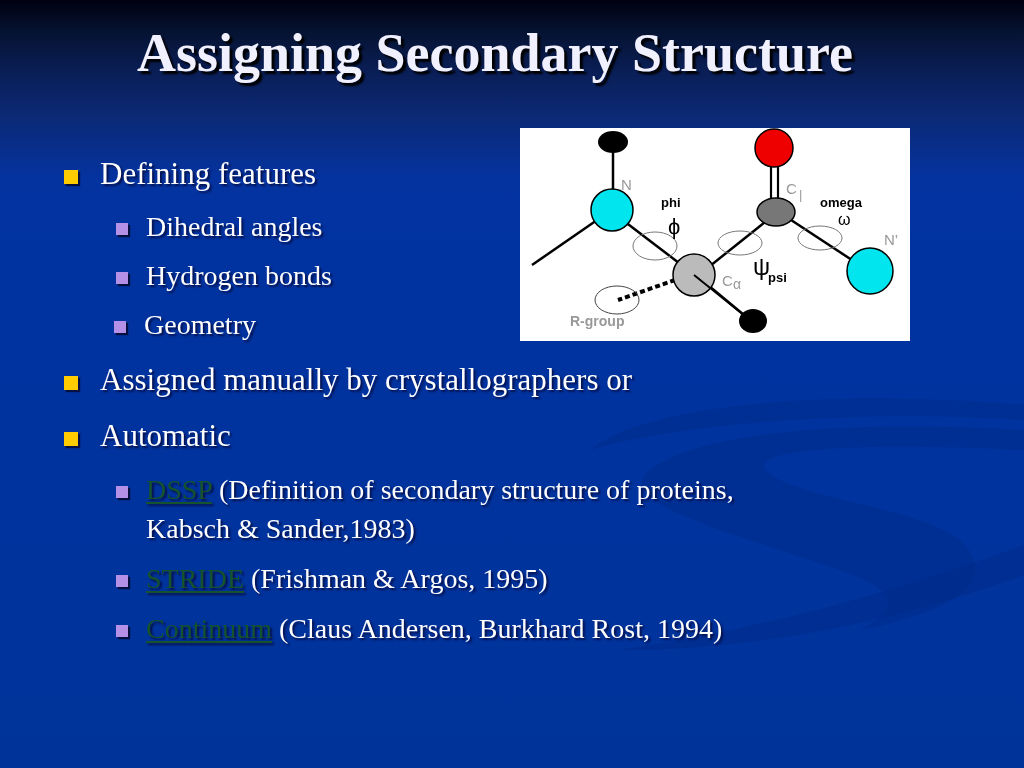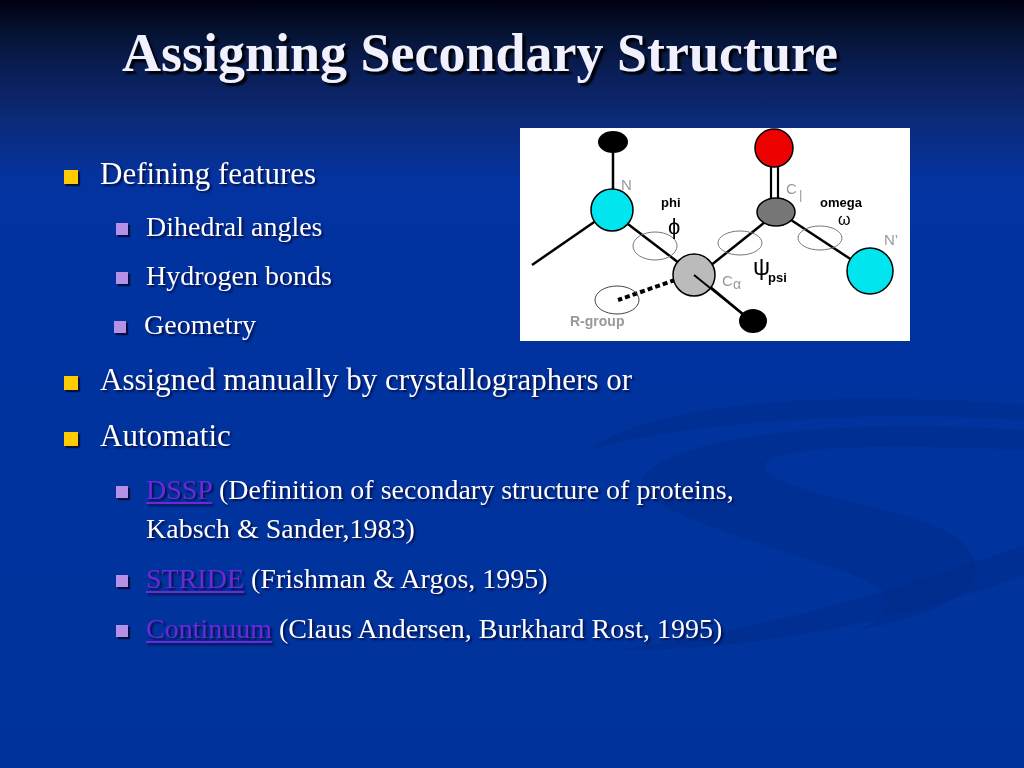--- a/index.html
+++ b/index.html
@@ -7,41 +7,41 @@
       width: 1024px; height: 768px; overflow: hidden; position: relative;
       background: linear-gradient(180deg, #000010 0px, #051230 30px, #0a1e55 70px, #0b2a78 120px, #0433a0 180px, #0033a0 260px, #00339a 768px);
       font-family: "Liberation Serif", "DejaVu Serif", serif;
       color: #ffffff;
     }
     .swoosh {
       position: absolute; left: 0; top: 0; width: 1024px; height: 768px;
       pointer-events: none;
     }
     .title {
-      position: absolute; left: 0; top: 22px; width: 960px; text-align: center;
+      position: absolute; left: 15px; top: 22px; width: 960px; text-align: center;
       font-size: 54px; font-weight: bold; color: #f0f0ff; letter-spacing: 0px;
       text-shadow: 3px 3px 2px #000000;
       white-space: nowrap;
     }
     .text-shadow { text-shadow: 2px 2px 2px #06104a; }
     .bullet {
       position: absolute; white-space: nowrap; text-align: center;
     }
     .l1 { font-size: 31px; }
     .l2 { font-size: 28px; }
     .l1 .mark {
       position: absolute; left: -36px; width: 14px; height: 14px;
       background: #ffcc00; box-shadow: 2px 2px 1px #061040;
     }
     .l2 .mark {
       position: absolute; left: -30px; width: 12px; height: 12px;
       background: #b491e6; box-shadow: 2px 2px 1px #061040;
     }
     .link {
-      color: #6d28d9; text-decoration: underline; text-decoration-thickness: 2px;
+      color: #14532d; text-decoration: underline; text-decoration-thickness: 2px;
       text-underline-offset: 3px; cursor: pointer;
     }
     .figure {
       position: absolute; left: 520px; top: 128px; width: 390px; height: 213px;
       background: #ffffff;
     }
     .figure svg { display: block; }
   </style>
 </head>
 <body>
@@ -91,21 +91,21 @@
   <span>Kabsch &amp; Sander,1983)</span>
 </div>
 
 <div class="bullet l2 text-shadow" style="left:146px; top:563px;">
   <span class="mark" style="top:12px;"></span>
   <span class="link">STRIDE</span><span> (Frishman &amp; Argos, 1995)</span>
 </div>
 
 <div class="bullet l2 text-shadow" style="left:146px; top:613px;">
   <span class="mark" style="top:12px;"></span>
-  <span class="link">Continuum</span><span> (Claus Andersen, Burkhard Rost, 1995)</span>
+  <span class="link">Continuum</span><span> (Claus Andersen, Burkhard Rost, 1994)</span>
 </div>
 
 <div class="figure">
   <svg width="390" height="213" viewBox="0 0 390 213" font-family="'Liberation Sans', 'DejaVu Sans', sans-serif">
 
     <line x1="93" y1="10" x2="93" y2="80" stroke="#000" stroke-width="2.5"></line>
     <line x1="80" y1="90" x2="12" y2="137" stroke="#000" stroke-width="2.5"></line>
     <line x1="100" y1="90" x2="176" y2="148" stroke="#000" stroke-width="2.5"></line>
     <line x1="185" y1="142" x2="250" y2="90" stroke="#000" stroke-width="2.5"></line>
     <line x1="177" y1="148" x2="230" y2="192" stroke="#000" stroke-width="2.5"></line>

